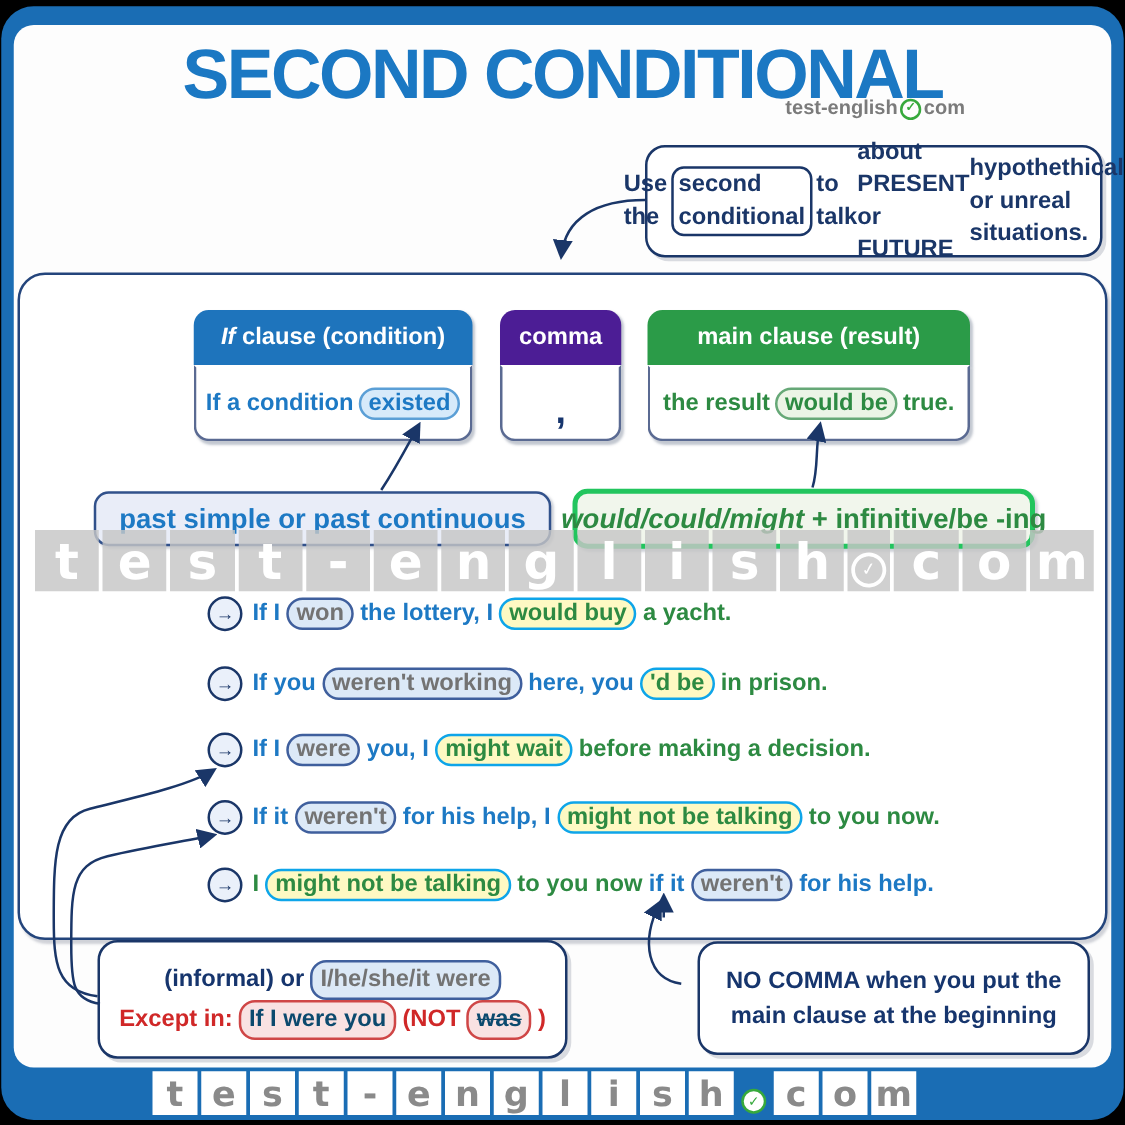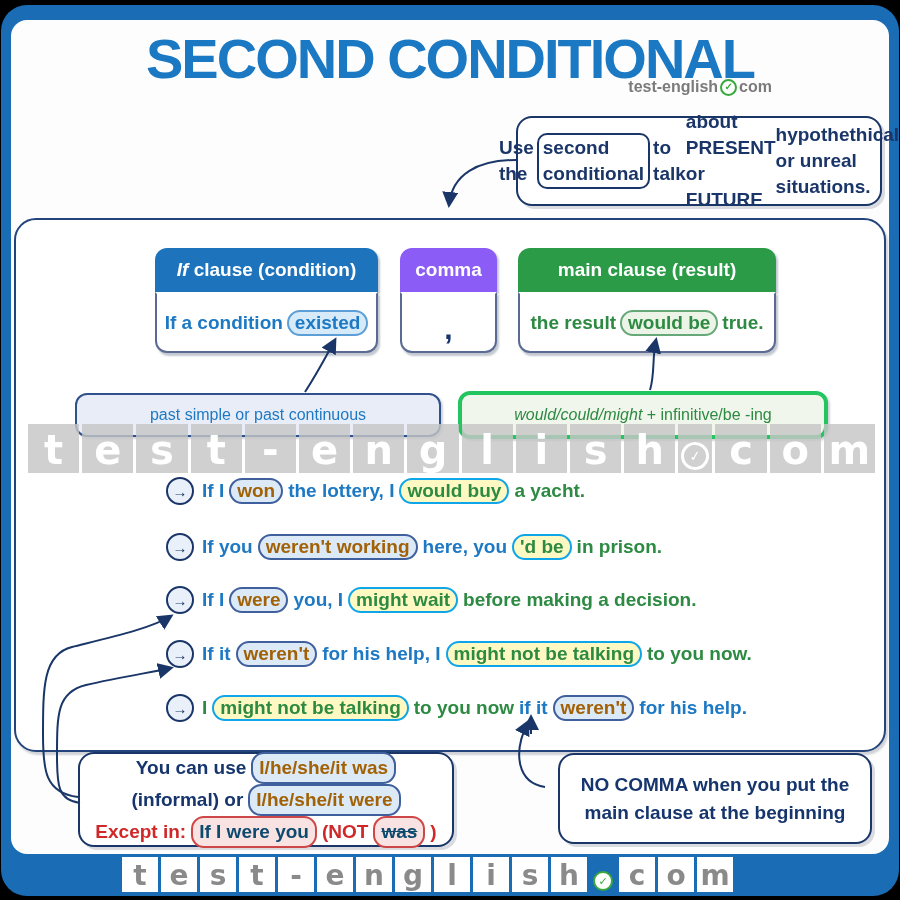--- a/index.html
+++ b/index.html
@@ -29,37 +29,37 @@
          border:2px solid #24457c;border-radius:22px;box-shadow:2px 3px 2px rgba(140,145,160,.4);}
 
   
   .col{position:absolute;top:248px;}
   .col .hdr{height:44px;border-radius:12px 12px 0 0;color:#fff;font-weight:700;font-size:19px;
             display:flex;align-items:center;justify-content:center;box-shadow:2px 2px 2px rgba(120,130,150,.45);}
   .col .bod{height:57px;background:#fff;border:2px solid #5a6a92;border-top:2px solid #fff;
             border-radius:0 0 12px 12px;display:flex;align-items:center;justify-content:center;gap:4px;
             font-size:19px;font-weight:700;box-shadow:2px 3px 2px rgba(120,130,150,.45);}
   #col-if{left:155px;width:223px;}  #col-if .hdr{background:#1e74bc;}
-  #col-comma{left:400px;width:97px;} #col-comma .hdr{background:#8b5cf6;}
+  #col-comma{left:400px;width:97px;} #col-comma .hdr{background:#4c1d95;}
   #col-main{left:518px;width:258px;} #col-main .hdr{background:#2b9b48;}
   .t-blue{color:#1d79c4;} .t-green{color:#2d8a42;} .t-navy{color:#16356d;} .t-red{color:#d02828;}
   .comma-glyph{color:#16356d;font-size:30px;font-weight:700;transform:translateY(6px);}
 
   
   .pill{border-radius:13px;padding:0 6px;font-weight:700;white-space:nowrap;}
-  .pb{color:#a16207;background:#dce9f7;border:2px solid #3f5f9d;}
+  .pb{color:#737373;background:#dce9f7;border:2px solid #3f5f9d;}
   .pg{color:#2d8a42;background:#fef9c3;border:2px solid #0ea5e9;}
   .pb-t{color:#1d79c4;background:#d7eafa;border:2px solid #5b9fd6;}
   .pg-t{color:#2d8a42;background:#ebf4e6;border:2px solid #66a877;}
   .pr{color:#0c4a6e;background:#f9e2e2;border:2px solid #cf4646;}
   .strike{text-decoration:line-through;}
 
   
   .tip{position:absolute;height:40px;border-radius:12px;display:flex;align-items:center;
-       justify-content:center;font-size:16px;font-weight:400;box-shadow:2px 2px 2px rgba(120,130,150,.35);}
+       justify-content:center;font-size:22px;font-weight:700;box-shadow:2px 2px 2px rgba(120,130,150,.35);}
   #tip-past{left:75px;top:393px;width:362px;background:#e9edf8;border:2px solid #31518b;color:#1d79c4;}
   #tip-modal{left:458px;top:391px;width:362px;background:#f1f6ec;border:4px solid #22c55e;color:#2d8a42;}
 
   
   .wm-mid{position:absolute;left:28px;right:25px;top:424px;height:49px;display:flex;gap:3px;z-index:5;}
   .wm-mid .tile{flex:1;background:rgba(198,198,198,.82);color:#fff;font-weight:700;font-size:40px;
        font-family:"DejaVu Sans",sans-serif;display:flex;align-items:flex-end;justify-content:center;line-height:46px;}
   .wm-mid .tile.chk{flex:0 0 34px;}
   .check-mid{display:inline-flex;width:22px;height:22px;border:3px solid #fff;border-radius:50%;color:#fff;
        font-size:14px;align-items:center;justify-content:center;margin-bottom:3px;transform:rotate(-8deg);}
@@ -226,24 +226,20 @@
         <span class="t-green">I</span>
         <span class="pill pg">might not be talking</span>
         <span class="t-green">to you now</span>
         <span class="t-blue">if it</span>
         <span class="pill pb">weren't</span>
         <span class="t-blue">for his help.</span>
       </div>
     </div>
 
   <div class="note" id="note-waswere">
-    <div class="row">
-      <span class="t-navy">You can use</span>
-      <span class="pill pb">I/he/she/it was</span>
-    </div>
     <div class="row">
       <span class="t-navy">(informal) or</span>
       <span class="pill pb">I/he/she/it were</span>
     </div>
     <div class="row">
       <span class="t-red">Except in:</span>
       <span class="pill pr">If I were you</span>
       <span class="t-red">(NOT</span>
       <span class="pill pr strike">was</span>
       <span class="t-red">)</span>

